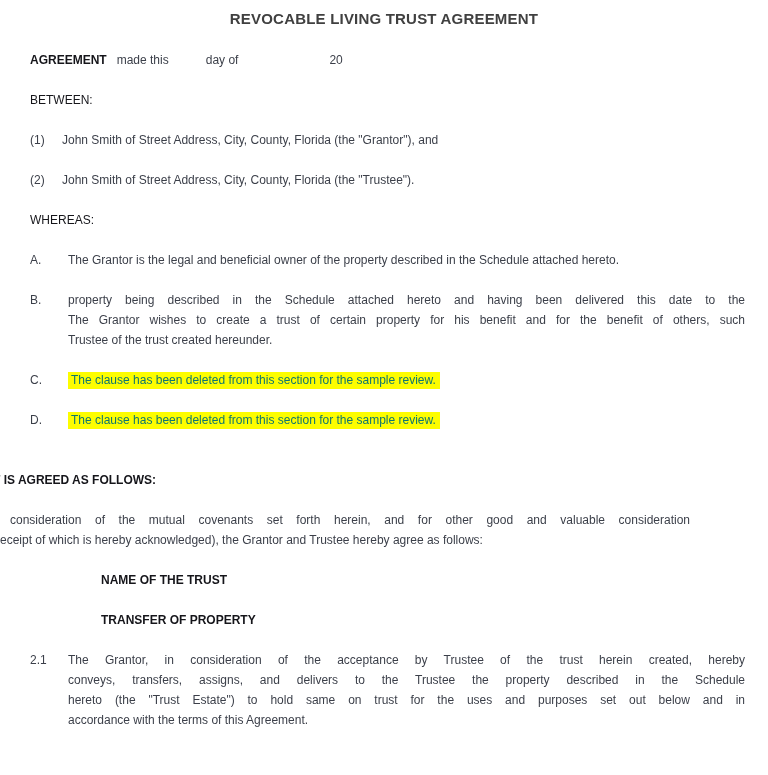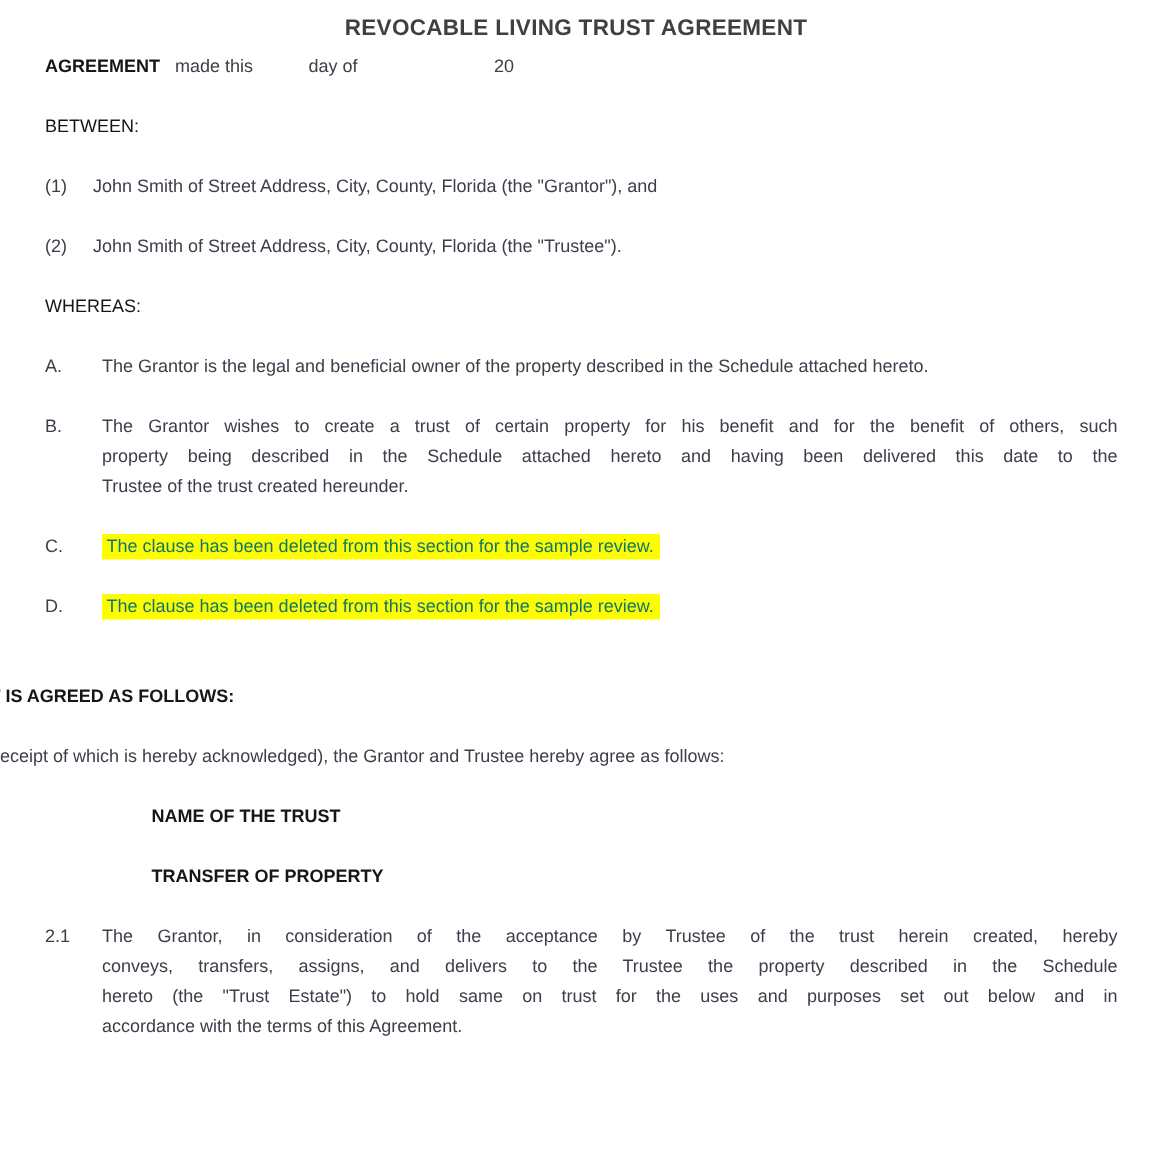--- a/index.html
+++ b/index.html
@@ -6,21 +6,21 @@
   body{
     width:768px;height:775px;overflow:hidden;
     font-family:"Liberation Sans","DejaVu Sans",sans-serif;
     color:#3b3f49;font-size:12px;line-height:20px;
   }
   .page{position:relative;width:768px;height:775px;overflow:hidden;}
   .title{
     margin:8px 0 0 0;text-align:center;
     font-size:15px;font-weight:bold;color:#404040;letter-spacing:.2px;line-height:22px;
   }
-  .blk{margin:4px 0 0 30px;}
+  .blk{margin:20px 0 0 30px;}
   .heading{margin:20px 0 0 30px;font-weight:normal;color:#15151a;}
   .sub-heading{margin:20px 0 0 62px;font-weight:bold;color:#15151a;padding-left:39px;}
   .agreement-line .w-label{font-weight:bold;color:#15151a;margin-right:10px;}
   .agreement-line .made-this{margin-right:37px;}
   .agreement-line .day-of{margin-right:91px;}
   .row{display:flex;margin:20px 0 0 30px;}
   .lbl{flex:0 0 32px;}
   .lbl-wide{flex:0 0 38px;}
   .txt{white-space:nowrap;}
   .lines{width:677px;}
@@ -62,39 +62,40 @@
   <div class="heading">WHEREAS:</div>
 
   <div class="row">
     <span class="lbl-wide">A.</span>
     <span class="txt">The Grantor is the legal and beneficial owner of the property described in the Schedule attached hereto.</span>
   </div>
 
   <div class="row">
     <span class="lbl-wide">B.</span>
     <span class="lines">
+      <span class="jline" style="display:block">property being described in the Schedule attached hereto and having been delivered this date to the</span>
       <span class="jline" style="display:block">The Grantor wishes to create a trust of certain property for his benefit and for the benefit of others, such</span>
-      <span class="jline" style="display:block">property being described in the Schedule attached hereto and having been delivered this date to the</span>
       <span class="lline" style="display:block">Trustee of the trust created hereunder.</span>
     </span>
   </div>
 
   <div class="row">
     <span class="lbl-wide">C.</span>
     <span class="txt"><span class="hl">The clause has been deleted from this section for the sample review.</span></span>
   </div>
 
   <div class="row">
     <span class="lbl-wide">D.</span>
     <span class="txt"><span class="hl">The clause has been deleted from this section for the sample review.</span></span>
   </div>
 
   <div class="agreed-heading">T IS AGREED AS FOLLOWS:</div>
 
   <div class="clip-para">
+    <div class="clip-line1">consideration of the mutual covenants set forth herein, and for other good and valuable consideration</div>
     <div class="clip-line2">eceipt of which is hereby acknowledged), the Grantor and Trustee hereby agree as follows:</div>
   </div>
 
   <div class="sub-heading">NAME OF THE TRUST</div>
 
 
   <div class="sub-heading">TRANSFER OF PROPERTY</div>
 
   <div class="row">
     <span class="lbl-wide">2.1</span>

